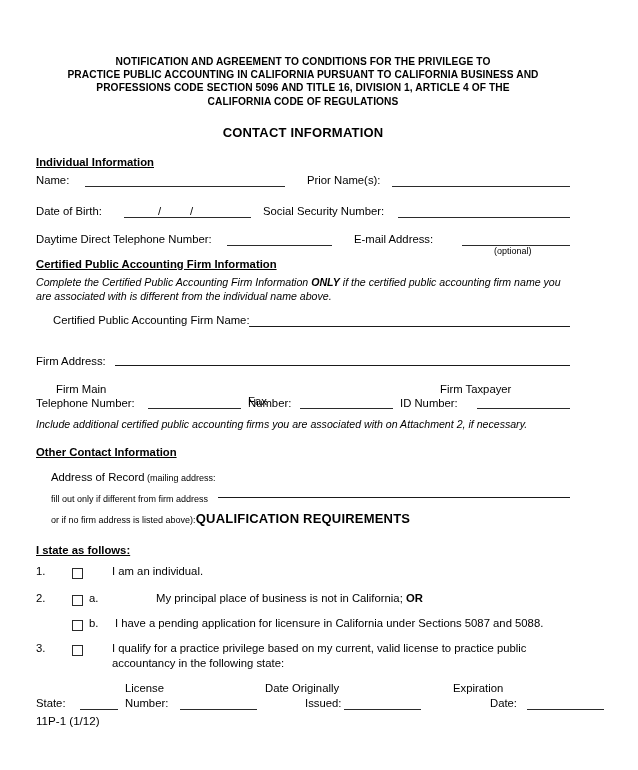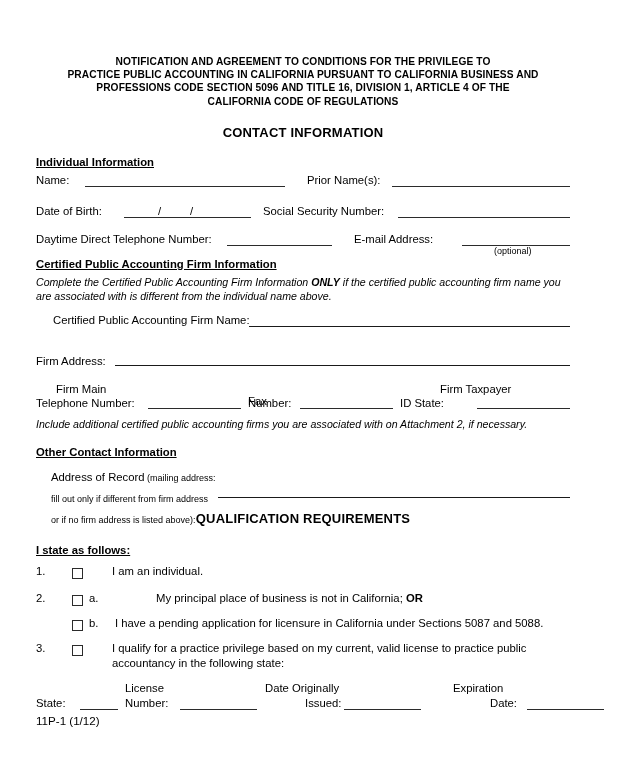--- a/index.html
+++ b/index.html
@@ -149,21 +149,21 @@
 
   <div class="abs row" style="left:36px; top:382px;margin-left:20px;">Firm Main</div>
   <div class="abs row" style="left:36px; top:396px;">Telephone Number:</div>
   <div class="line" style="left:148px; top:408px; width:93px;"></div>
 
   <div class="abs row" style="left:248px; top:394px;">Fax</div>
   <div class="abs row" style="left:248px; top:396px;">Number:</div>
   <div class="line" style="left:300px; top:408px; width:93px;"></div>
 
   <div class="abs row" style="left:400px; top:382px;margin-left:40px;">Firm Taxpayer</div>
-  <div class="abs row" style="left:400px; top:396px;">ID State:</div>
+  <div class="abs row" style="left:400px; top:396px;">ID Number:</div>
   <div class="line" style="left:477px; top:408px; width:93px;"></div>
 
   <div class="abs italic" style="left:36px; top:418px;">Include additional certified public accounting firms you are associated with on Attachment 2, if necessary.</div>
 
   <div class="abs" style="left:36px; top:442px;">
     <span class="subhead">Other Contact Information</span>
   </div>
 
   <div class="abs" style="left:51px; top:465px; line-height:21px;">
     <span style="font-size:11.3px;">Address of Record</span><span class="lbl-sm"> (mailing address:</span>

